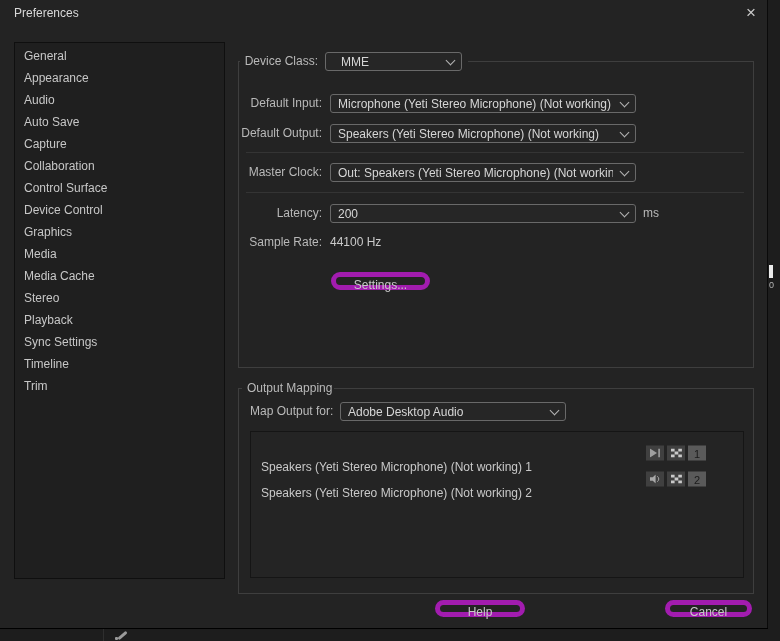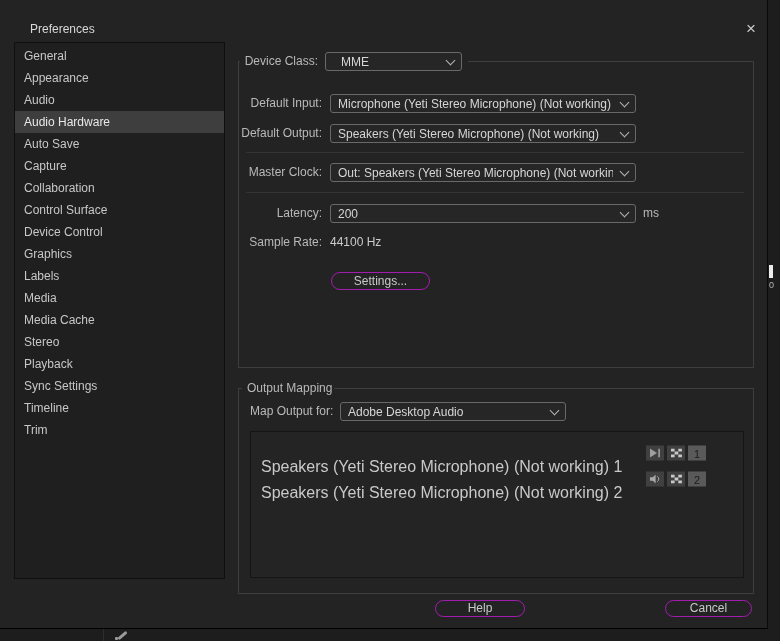--- a/index.html
+++ b/index.html
@@ -7,21 +7,21 @@
     width:780px;height:641px;position:relative;overflow:hidden;
     background:#1d1d1d;
     font-family:"Liberation Sans", sans-serif;
     -webkit-font-smoothing:antialiased;
   }
   .dialog{
     position:absolute;left:0;top:0;width:767px;height:628px;
     background:#232323;border-right:1px solid #0a0a0a;border-bottom:1px solid #0a0a0a;
   }
   
-  .titlebar{position:absolute;left:16px;top:0;right:0;height:26px;margin-top:16px;}
+  .titlebar{position:absolute;left:0;top:0;right:0;height:26px;}
   .title{position:absolute;left:14px;top:6px;font-size:12px;color:#d9d9d9;}
   .close{position:absolute;right:11px;top:2px;font-size:17px;color:#c9c9c9;cursor:default;line-height:22px;}
   
   .sidebar{
     position:absolute;left:14px;top:42px;width:211px;height:537px;
     background:#1f1f1f;border:1px solid #0f0f0f;box-sizing:border-box;padding-top:2px;
   }
   .side-item{height:22px;line-height:22px;padding-left:9px;font-size:12px;color:#c7c7c7;white-space:nowrap;}
   .side-item.selected{background:#3e3e3e;color:#e8e8e8;}
   
@@ -41,31 +41,31 @@
     padding:0 7px;font-size:12px;color:#d6d6d6;cursor:default;
   }
   .dd .txt{white-space:nowrap;overflow:hidden;text-overflow:clip;}
   .chev{width:6px;height:6px;flex:none;margin-left:8px;margin-top:-3px;
     border-right:1px solid #b5b5b5;border-bottom:1px solid #b5b5b5;transform:rotate(45deg);}
   
   .sep{position:absolute;height:1px;background:#343434;}
   
   .pill{
     position:absolute;height:17px;line-height:15px;box-sizing:border-box;
-    border:1px solid #a21caf;border-radius:9px;background:transparent;
+    border:5px solid #a21caf;border-radius:9px;background:transparent;
     text-align:center;font-size:12px;color:#c9c9c9;cursor:default;
   }
   .pill.primary{border-color:transparent;color:#ffffff;}
   
   .chan-list{
     position:absolute;left:250px;top:431px;width:494px;height:147px;
     background:#242424;border:1px solid #151515;box-sizing:border-box;padding-top:8px;
   }
   .chan-row{position:relative;height:26px;display:flex;align-items:center;}
-  .chan-label{padding-left:10px;font-size:16px;color:#c9c9c9;white-space:nowrap;margin-top:28px;}
+  .chan-label{padding-left:10px;font-size:12px;color:#c9c9c9;white-space:nowrap;margin-top:28px;}
   .chan-btns{position:absolute;right:37px;top:50%;transform:translateY(-50%);display:flex;gap:3px;align-items:center;}
   .chan-btn{width:18px;height:15px;background:#404040;display:flex;align-items:center;justify-content:center;}
   .chan-num{width:18px;height:15px;background:#5a5a5a;color:#1b1b1b;font-size:11px;display:flex;align-items:center;justify-content:center;}
   
   .bg-right{position:absolute;left:768px;top:0;width:12px;height:641px;background:#1d1d1d;}
   .meter-sliver{position:absolute;left:1px;top:265px;width:4px;height:13px;background:#ececec;}
   .meter-zero{position:absolute;left:1px;top:280px;font-size:9px;color:#b5b5b5;}
   .bg-bottom{position:absolute;left:0;top:628px;width:768px;height:13px;background:#1d1d1d;border-top:1px solid #000;}
   .bb-div{position:absolute;left:103px;top:0;width:1px;height:13px;background:#2e2e2e;}
   .tool-icon{position:absolute;left:117px;top:5px;width:11px;height:3px;background:#9a9a9a;transform:rotate(-40deg);border-radius:2px;}
@@ -78,28 +78,26 @@
 
   <div class="titlebar">
     <span class="title">Preferences</span>
     <span class="close">×</span>
   </div>
 
   <div class="sidebar" id="sidebar">
       <div class="side-item">General</div>
       <div class="side-item">Appearance</div>
       <div class="side-item">Audio</div>
-      <div class="side-item selected">Audio Hardware</div>
       <div class="side-item">Auto Save</div>
       <div class="side-item">Capture</div>
       <div class="side-item">Collaboration</div>
       <div class="side-item">Control Surface</div>
       <div class="side-item">Device Control</div>
       <div class="side-item">Graphics</div>
-      <div class="side-item">Labels</div>
       <div class="side-item">Media</div>
       <div class="side-item">Media Cache</div>
       <div class="side-item">Stereo</div>
       <div class="side-item">Playback</div>
       <div class="side-item">Sync Settings</div>
       <div class="side-item">Timeline</div>
       <div class="side-item">Trim</div>
     </div>
 
   <div class="group" id="group1"></div>

